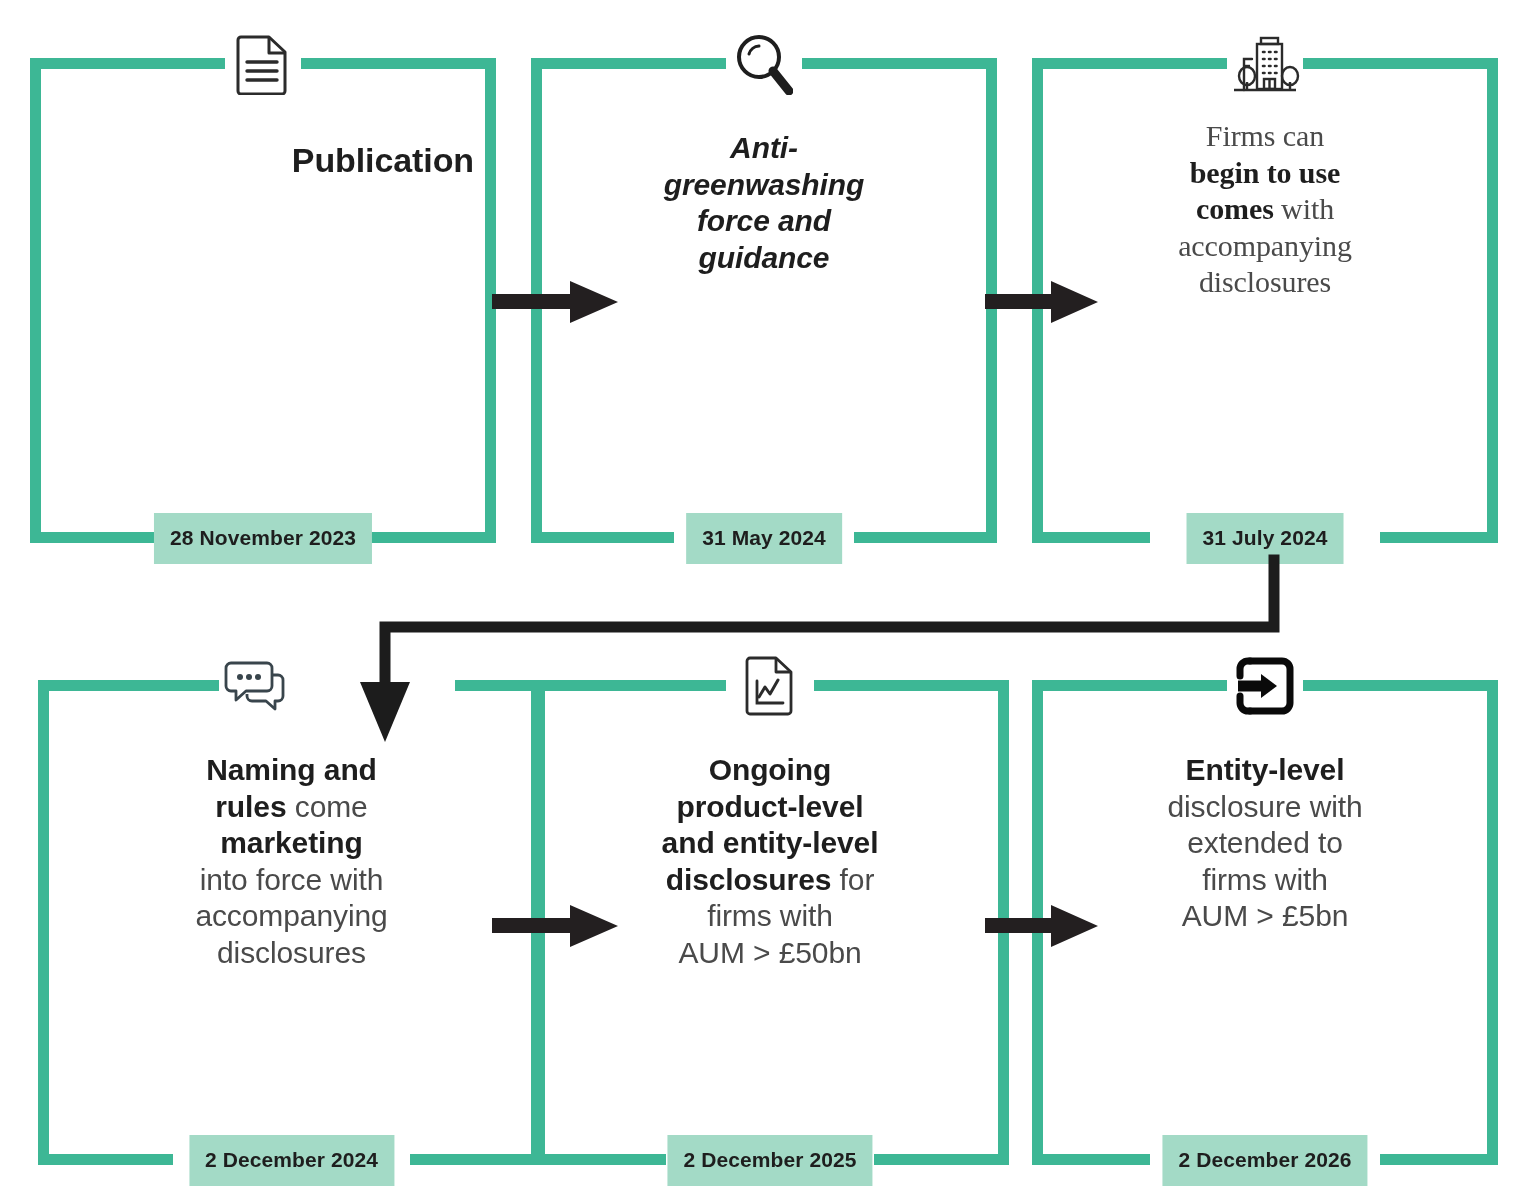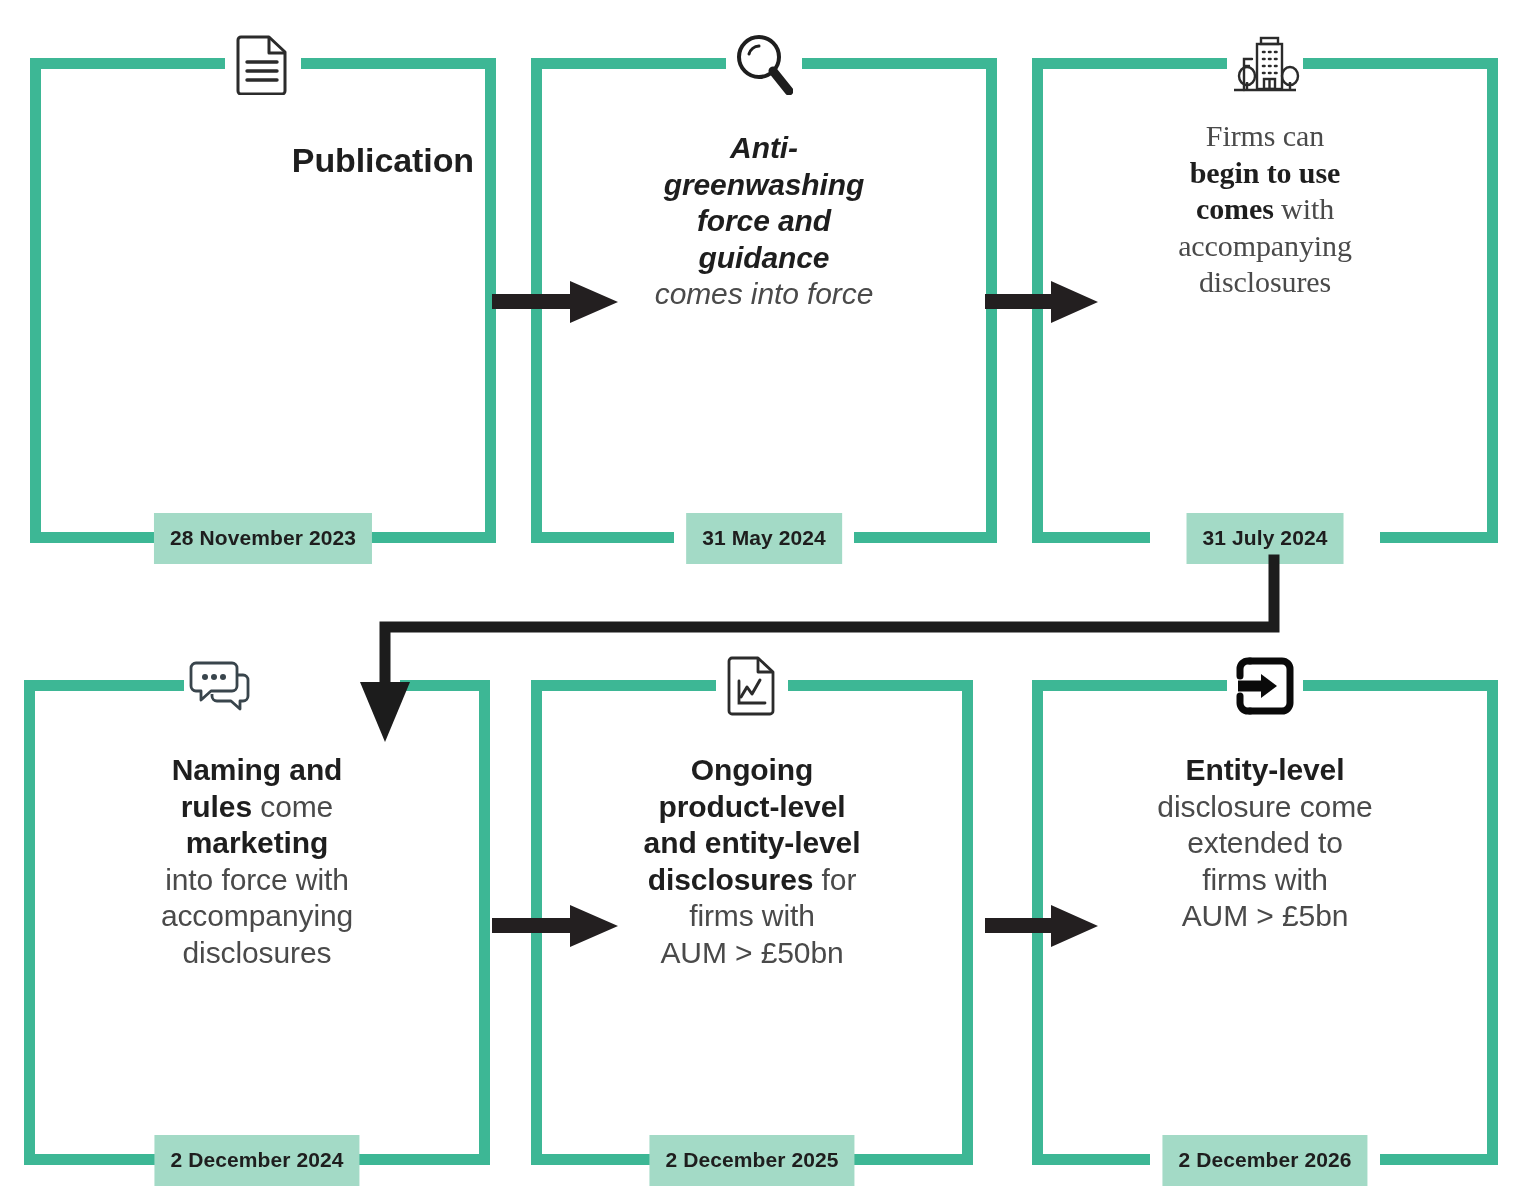--- a/index.html
+++ b/index.html
@@ -109,21 +109,20 @@
         <path d="M14 21a11 11 0 0 1 10-8" stroke="#1E1E1E" stroke-width="3" stroke-linecap="round"></path>
         <path d="M38 38 L54 58" stroke="#1E1E1E" stroke-width="9" stroke-linecap="round"></path>
       </svg>
     </div>
 
     <div class="ctext" style="top:72px;font-style:italic;">
         <div><b>Anti-</b></div>
         <div><b>greenwashing</b></div>
         <div><b>force and</b></div>
         <div><b>guidance</b></div>
-        <div>comes into force</div>
       </div>
 
     <div class="badge" style="bottom:-21px;">31 May 2024</div>
   </div>
 
   <div class="cell" style="left:1032px;top:58px;width:466px;height:485px;">
     <div class="bar top-l" style="width:195px;"></div>
     <div class="bar top-r" style="width:195px;"></div>
     <div class="bar side-l"></div>
     <div class="bar side-r"></div>
@@ -156,21 +155,21 @@
         <div>Firms can</div>
         <div><b>begin to use</b></div>
         <div><b>comes</b> with</div>
         <div>accompanying</div>
         <div>disclosures</div>
       </div>
 
     <div class="badge" style="bottom:-21px;">31 July 2024</div>
   </div>
 
-  <div class="cell" style="left:24px;top:680px;width:466px;height:485px;">
+  <div class="cell" style="left:38px;top:680px;width:466px;height:485px;padding-left:41px;">
     <div class="bar top-l" style="width:195px;"></div>
     <div class="bar top-r" style="width:90px;"></div>
     <div class="bar side-l"></div>
     <div class="bar side-r"></div>
     <div class="bar bot-l" style="width:135px;"></div>
     <div class="bar bot-r" style="width:135px;"></div>
 
     <div class="icon" style="left:calc(50% - 37px);">
       <svg width="62" height="58" viewBox="0 0 62 58" fill="none" stroke="#39454C" stroke-width="2.8">
         <path d="M7 6h36a5 5 0 0 1 5 5v18a5 5 0 0 1-5 5H22l-10 9V34H7a5 5 0 0 1-5-5V11a5 5 0 0 1 5-5z" stroke-linejoin="round"></path>
@@ -188,21 +187,21 @@
         <div><b>rules</b> come</div>
         <div><b>marketing</b></div>
         <div>into force with</div>
         <div>accompanying</div>
         <div>disclosures</div>
       </div>
 
     <div class="badge" style="bottom:-21px;">2 December 2024</div>
   </div>
 
-  <div class="cell" style="left:531px;top:680px;width:442px;height:485px;">
+  <div class="cell" style="left:531px;top:680px;width:478px;height:485px;">
     <div class="bar top-l" style="width:195px;"></div>
     <div class="bar top-r" style="width:195px;"></div>
     <div class="bar side-l"></div>
     <div class="bar side-r"></div>
     <div class="bar bot-l" style="width:135px;"></div>
     <div class="bar bot-r" style="width:135px;"></div>
 
     <div class="icon">
       <svg width="52" height="62" viewBox="0 0 52 62" fill="none" stroke="#2B2B2B" stroke-width="2.8">
         <path d="M6 3h26l15 14v39a3 3 0 0 1-3 3H6a3 3 0 0 1-3-3V6a3 3 0 0 1 3-3z" stroke-linejoin="round"></path>
@@ -237,21 +236,21 @@
         <path d="M14 4h32a8 8 0 0 1 8 8v34a8 8 0 0 1-8 8H14" stroke="#0A0A0A" stroke-width="7" stroke-linecap="round" stroke-linejoin="round"></path>
         <path d="M14 4H12a8 8 0 0 0-8 8v7" stroke="#0A0A0A" stroke-width="7" stroke-linecap="round"></path>
         <path d="M4 39v7a8 8 0 0 0 8 8h2" stroke="#0A0A0A" stroke-width="7" stroke-linecap="round"></path>
         <path d="M2 29h26" stroke="#0A0A0A" stroke-width="11"></path>
         <path d="M25 17l16 12-16 12z" fill="#0A0A0A"></path>
       </svg>
     </div>
 
     <div class="ctext" style="top:72px;">
         <div><b>Entity-level</b></div>
-        <div>disclosure come</div>
+        <div>disclosure with</div>
         <div>extended to</div>
         <div>firms with</div>
         <div>AUM &gt; £5bn</div>
       </div>
 
     <div class="badge" style="bottom:-21px;">2 December 2026</div>
   </div>
 
   <div class="harrow" style="left:492px;top:276px;">
     <svg width="128" height="52" viewBox="0 0 128 52">

